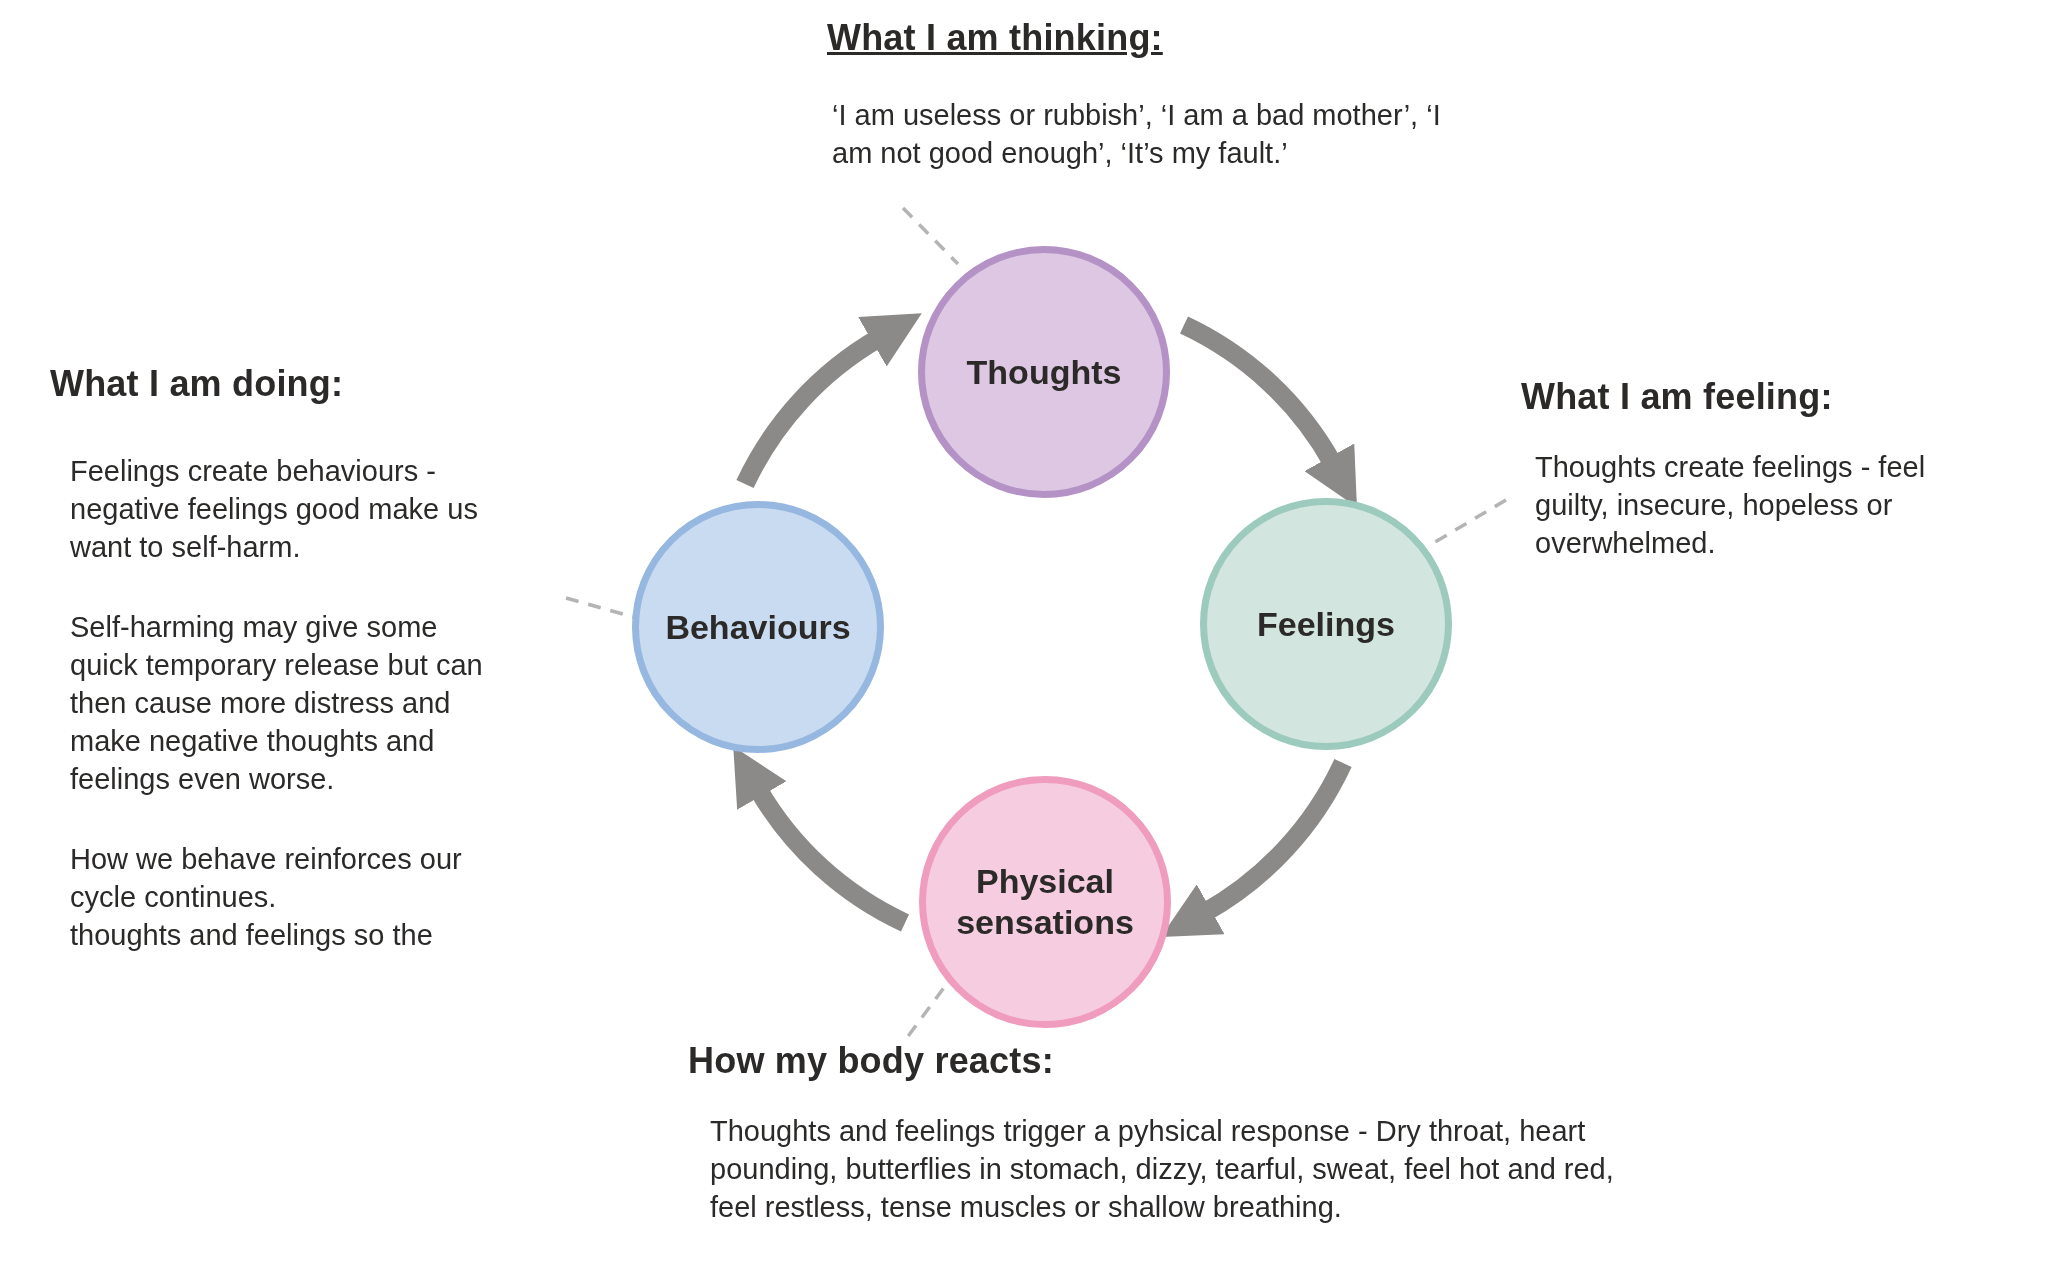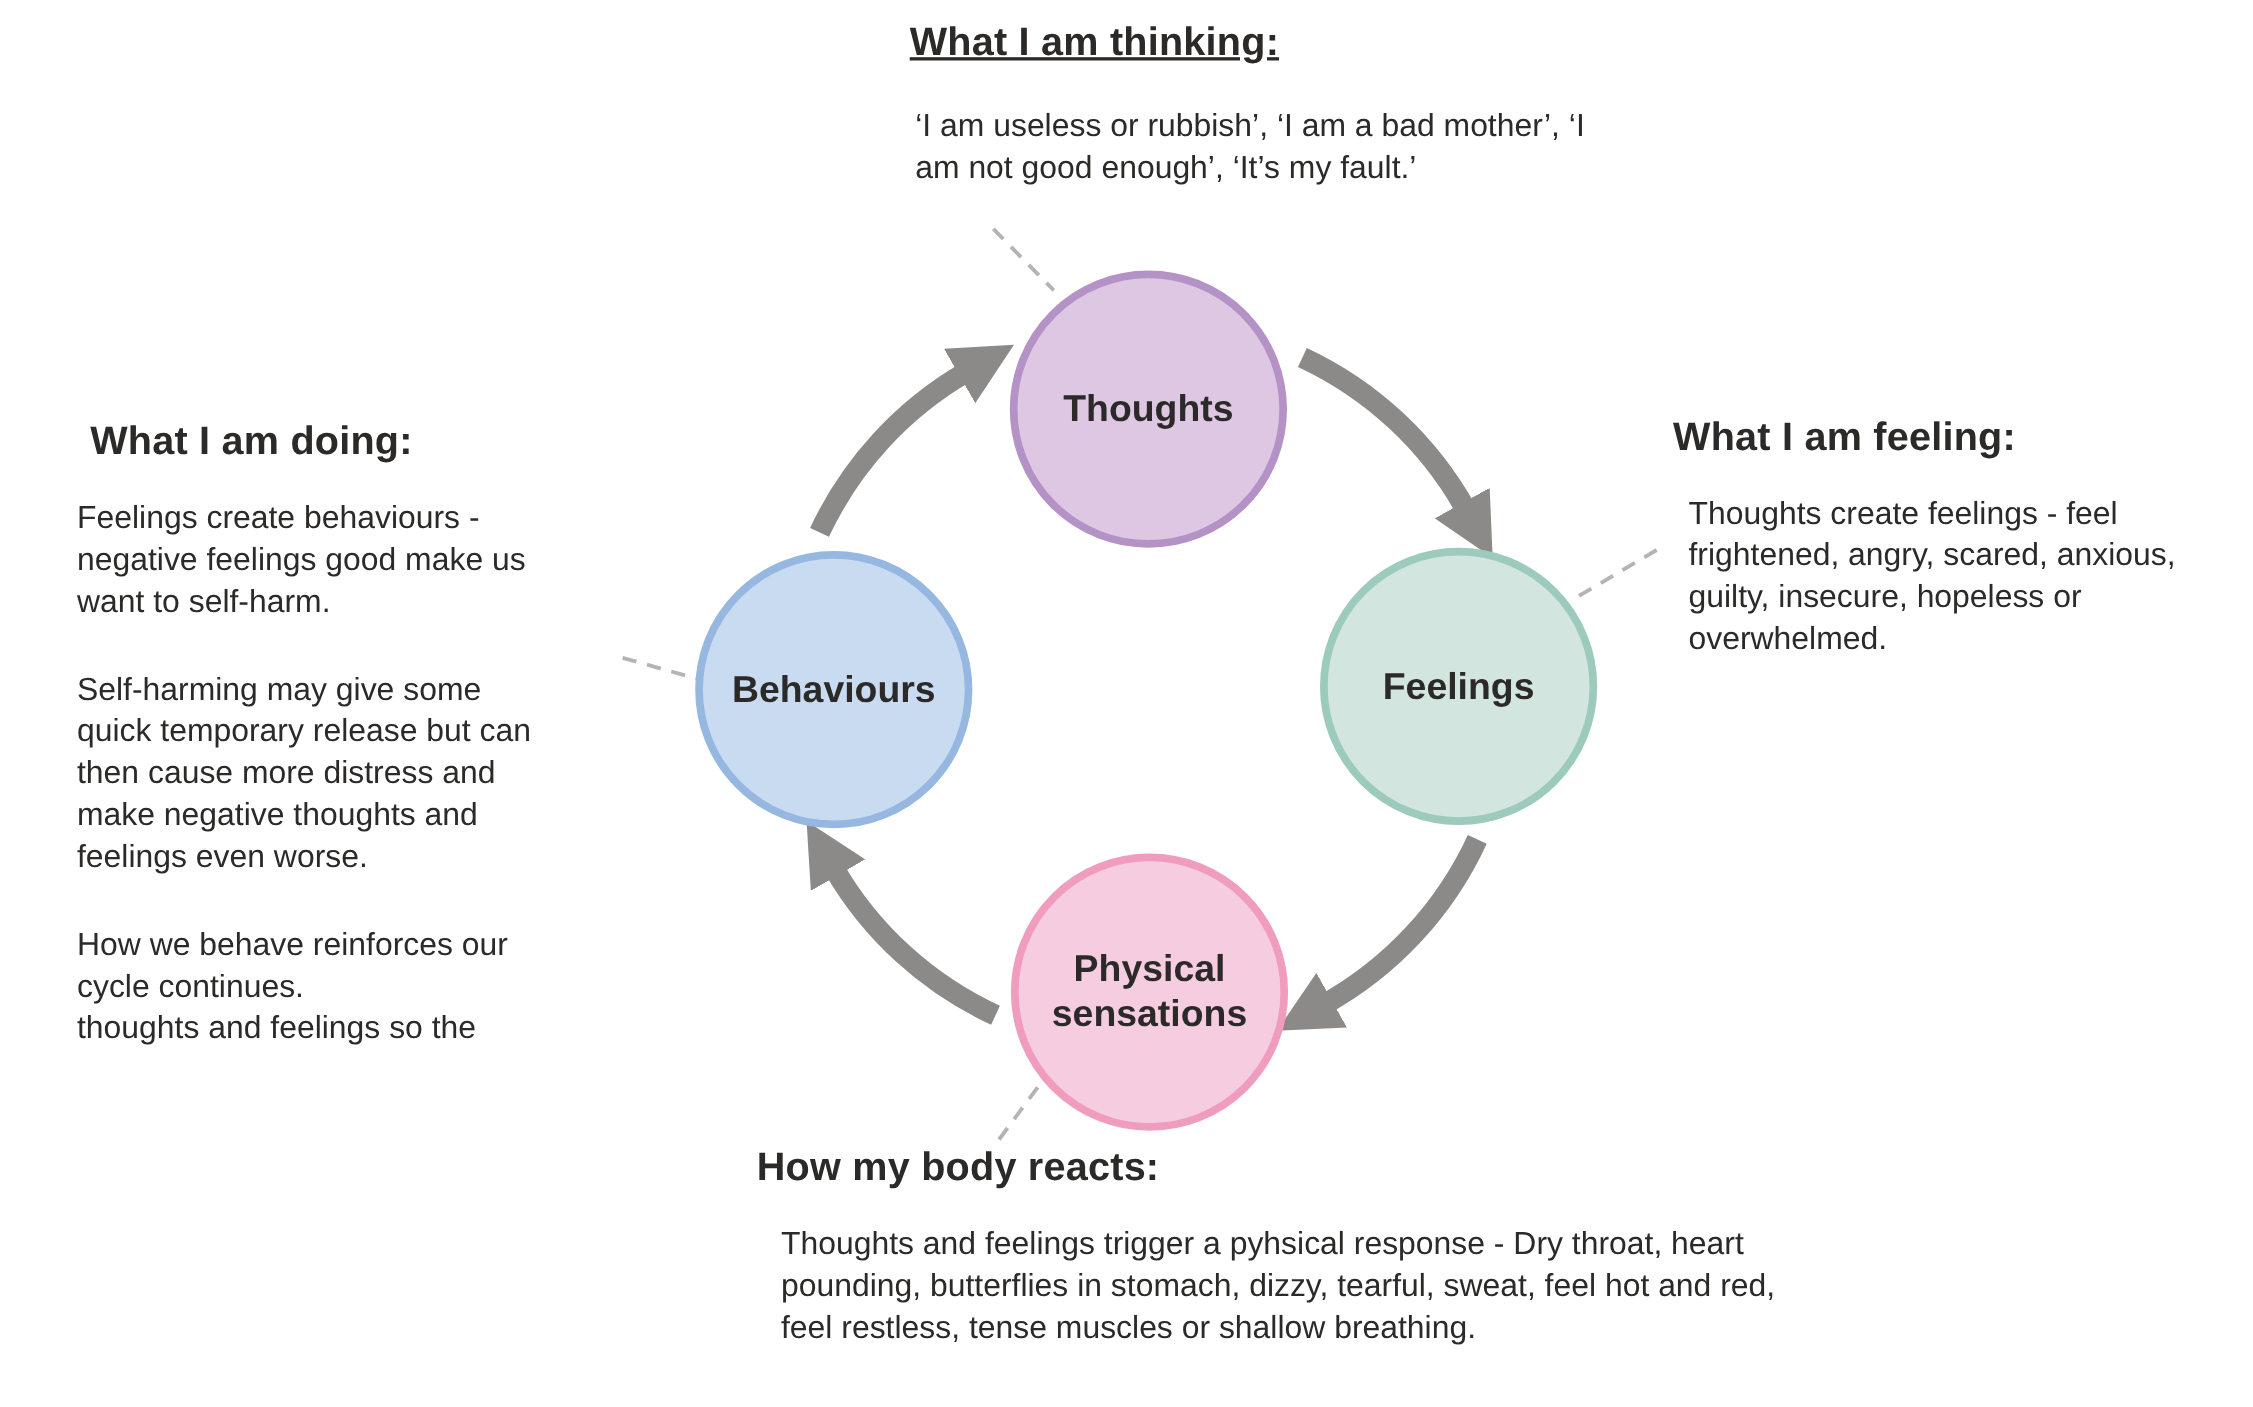--- a/index.html
+++ b/index.html
@@ -107,26 +107,25 @@
 
   <div class="heading" style="left: 827px; top: 17px; text-decoration: underline;">What I am thinking:</div>
   <div class="bodytext" style="left: 832px; top: 96px;">
       <div>‘I am useless or rubbish’, ‘I am a bad mother’, ‘I</div>
       <div>am not good enough’, ‘It’s my fault.’</div>
     </div>
 
   <div class="heading" style="left: 1521px; top: 376px;">What I am feeling:</div>
   <div class="bodytext" style="left: 1535px; top: 448px;">
       <div>Thoughts create feelings - feel</div>
-      <div>frightened, angry, scared, anxious,</div>
       <div>guilty, insecure, hopeless or</div>
       <div>overwhelmed.</div>
     </div>
 
-  <div class="heading" style="left: 50px; top: 380px; margin-left: 32px;">What I am doing:</div>
+  <div class="heading" style="left: 50px; top: 363px;">What I am doing:</div>
   <div class="bodytext paras" style="left: 70px; top: 452px;">
     <div class="para">
         <div>Feelings create behaviours -</div>
         <div>negative feelings good make us</div>
         <div>want to self-harm.</div>
       </div>
     <div class="para">
         <div>Self-harming may give some</div>
         <div>quick temporary release but can</div>
         <div>then cause more distress and</div>

